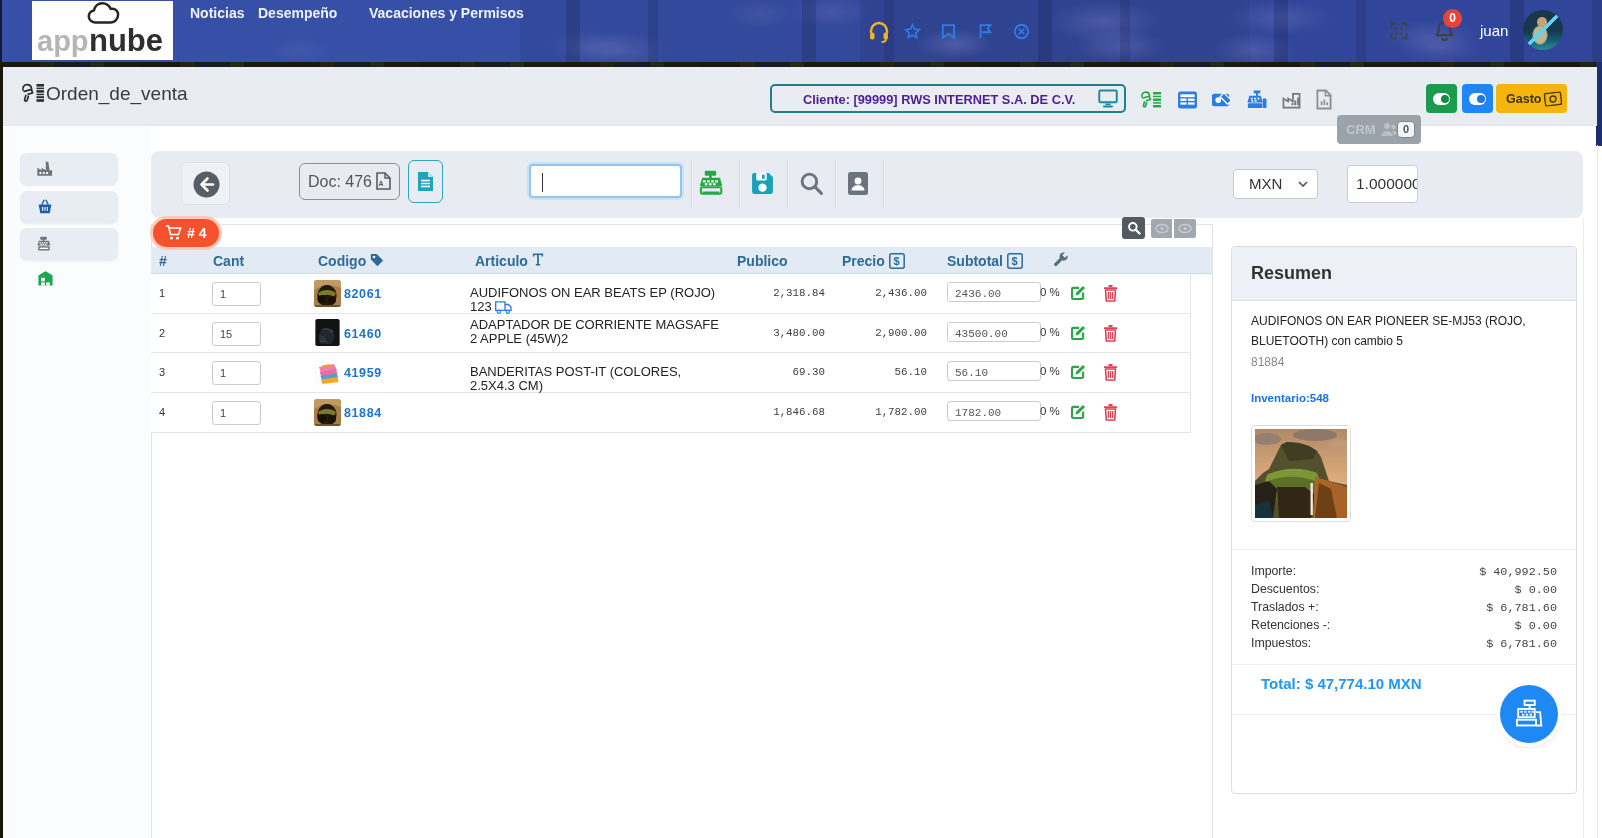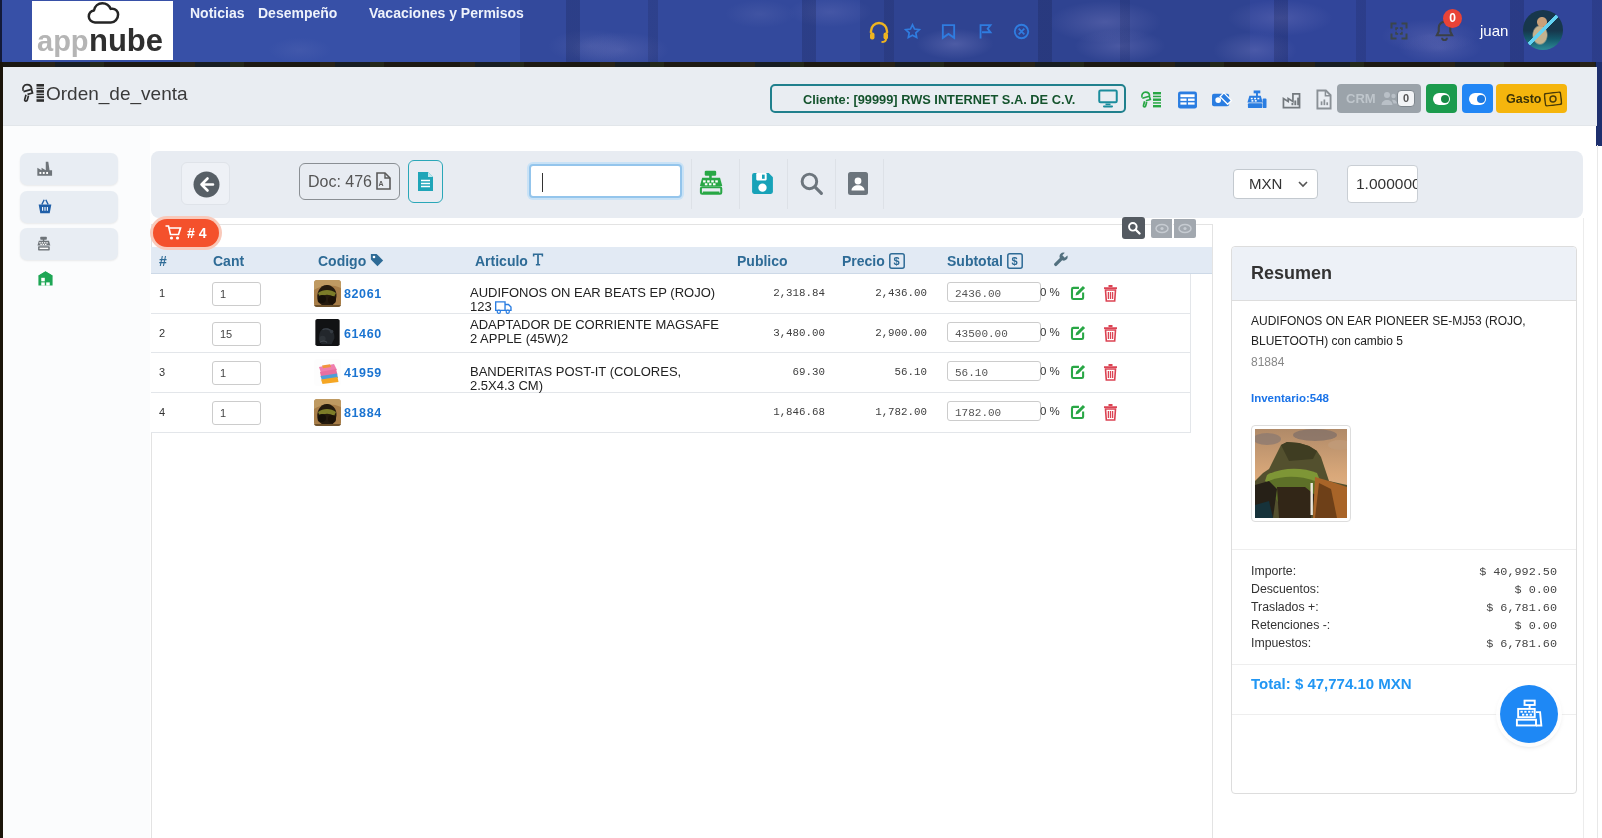--- a/index.html
+++ b/index.html
@@ -33,24 +33,24 @@
 
 #strip { left:0; top:62px; width:1602px; height:5px;
   background:repeating-linear-gradient(90deg,#1b1812 0 40px,#272217 40px 55px,#171d22 55px 90px,#24281a 90px 104px,#1d1a13 104px 140px); }
 #leftedge { left:0; top:62px; width:3px; height:776px; background:#1b150a; }
 #rightedge { left:1596px; top:62px; width:6px; height:84px; background:#1d2f6e; }
 
 
 #titlebar { left:3px; top:67px; width:1594px; height:59px; background:#e9edf2; border-bottom:1px solid #e2e6ea; }
 #title { left:46px; top:83px; font-size:19px; color:#3a3a3a; }
 #clientbox { left:770px; top:84px; width:356px; height:29px; border:2px solid #20808d; border-radius:5px; }
-#clienttext { left:803px; top:92px; font-size:12.8px; font-weight:bold; color:#14532d; }
+#clienttext { left:803px; top:92px; font-size:12.8px; font-weight:bold; color:#4c1d95; }
 
 .hbtn { position:absolute; top:84px; height:29px; border-radius:4px; }
-#crmbtn { left:1337px; width:84px; background:#9ba3aa; color:#bfc6cc; font-weight:bold; font-size:13px; }
+#crmbtn { left:1337px; width:84px; background:#9ba3aa; color:#bfc6cc; font-weight:bold; font-size:13px;margin-top:31px; }
 #crmbtn .badge0 { position:absolute; right:6px; top:6px; width:18px; height:17px; background:#f2f4f6; border:1px solid #7e868d; border-radius:4px; color:#555; font-size:11px; font-weight:bold; text-align:center; line-height:15px; }
 #greentgl { left:1426px; width:31px; background:#1b9b4d; }
 #bluetgl { left:1462px; width:31px; background:#2186f5; }
 .tglpill { position:absolute; left:7px; top:9px; width:17px; height:12px; background:#fff; border-radius:6px; }
 .tgldot { position:absolute; left:8px; top:2px; width:8px; height:8px; border-radius:50%; }
 #gastobtn { left:1496px; width:71px; background:#f5b50d; color:#3a3208; font-weight:bold; font-size:12.5px; }
 
 
 .sidebox { position:absolute; left:20px; width:98px; height:32px; background:#e8edf3; border-radius:7px; box-shadow:0 1px 2px rgba(0,0,0,0.08); }
 
@@ -87,21 +87,21 @@
 .subin { position:absolute; left:785px; width:94px; height:20px; border:1px solid #ccc; border-radius:3px; background:#fff; font-size:11px; color:#555; line-height:22px; padding-left:7px; }
 .pct { position:absolute; left:889px; font-size:11.5px; color:#333; }
 .rownum { position:absolute; left:8px; font-size:11px; color:#333; }
 
 
 #rpanel { left:1231px; top:246px; width:346px; height:548px; background:#fff; border:1px solid #ddd; border-radius:4px; }
 #rhead { position:absolute; left:0; top:0; width:100%; height:54px; background:#edf1f7; border-bottom:1px solid #ddd; border-radius:4px 4px 0 0; }
 #rhead div { position:absolute; left:19px; top:16px; font-size:18px; font-weight:bold; color:#333; }
 .sumlabel { position:absolute; left:19px; font-size:12.3px; color:#333; }
 .sumval { position:absolute; right:19px; font-size:11.8px; color:#444; text-align:right; }
-#totaltxt { position:absolute; left:19px; top:428px; font-size:15px; font-weight:bold; color:#2196f3; }
+#totaltxt { position:absolute; left:29px; top:428px; font-size:15px; font-weight:bold; color:#2196f3; }
 #fab { position:absolute; left:268px; top:438px; width:58px; height:58px; background:#1e88f5; border-radius:50%; box-shadow:0 0 0 4px rgba(255,255,255,0.9), 0 2px 6px rgba(0,0,0,0.25); }
 </style>
 </head>
 <body>
 <div id="page">
   <div id="navbar" class="abs"></div>
   <div class="abs" style="left:500px;top:0;width:1102px;height:62px;background:
     repeating-linear-gradient(90deg, rgba(0,0,0,0) 0 66px, rgba(18,24,62,0.22) 66px 80px, rgba(0,0,0,0) 80px 148px, rgba(22,28,70,0.18) 148px 158px, rgba(0,0,0,0) 158px 236px),
     radial-gradient(ellipse 70px 26px at 120px 50px, rgba(168,162,220,0.18), rgba(168,162,220,0) 70%),
     radial-gradient(ellipse 60px 22px at 330px 12px, rgba(168,162,220,0.15), rgba(168,162,220,0) 70%),

